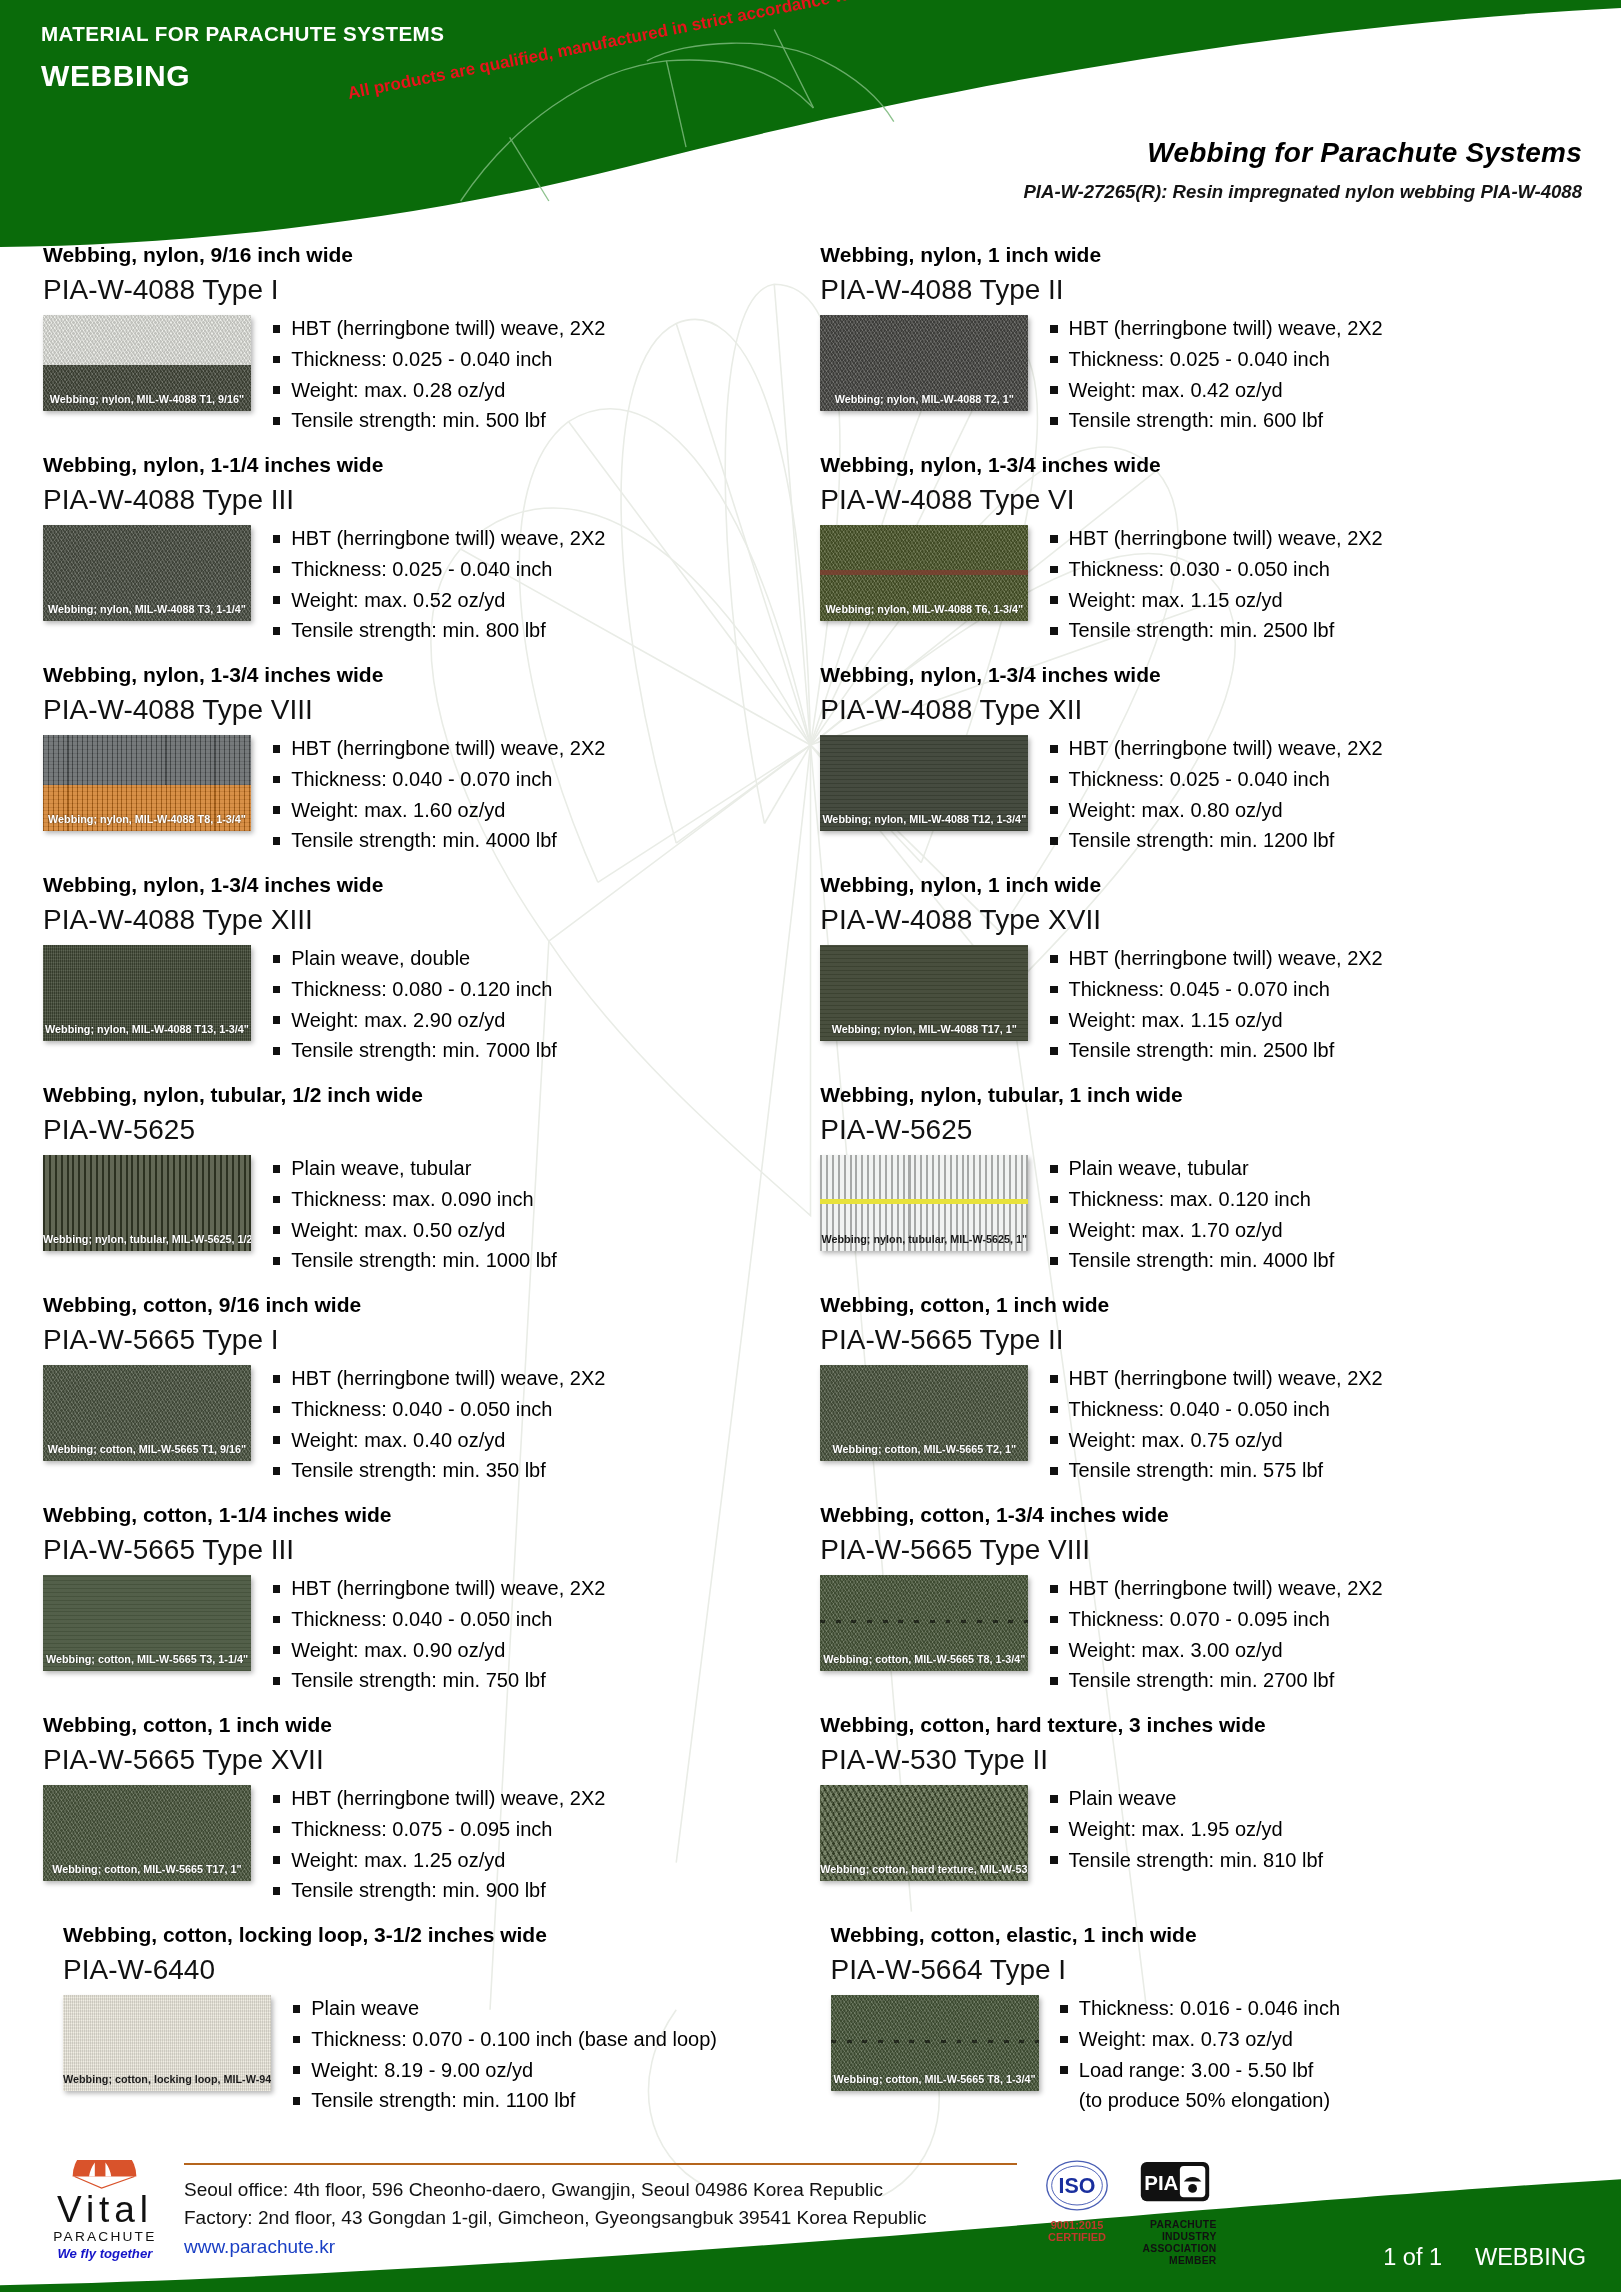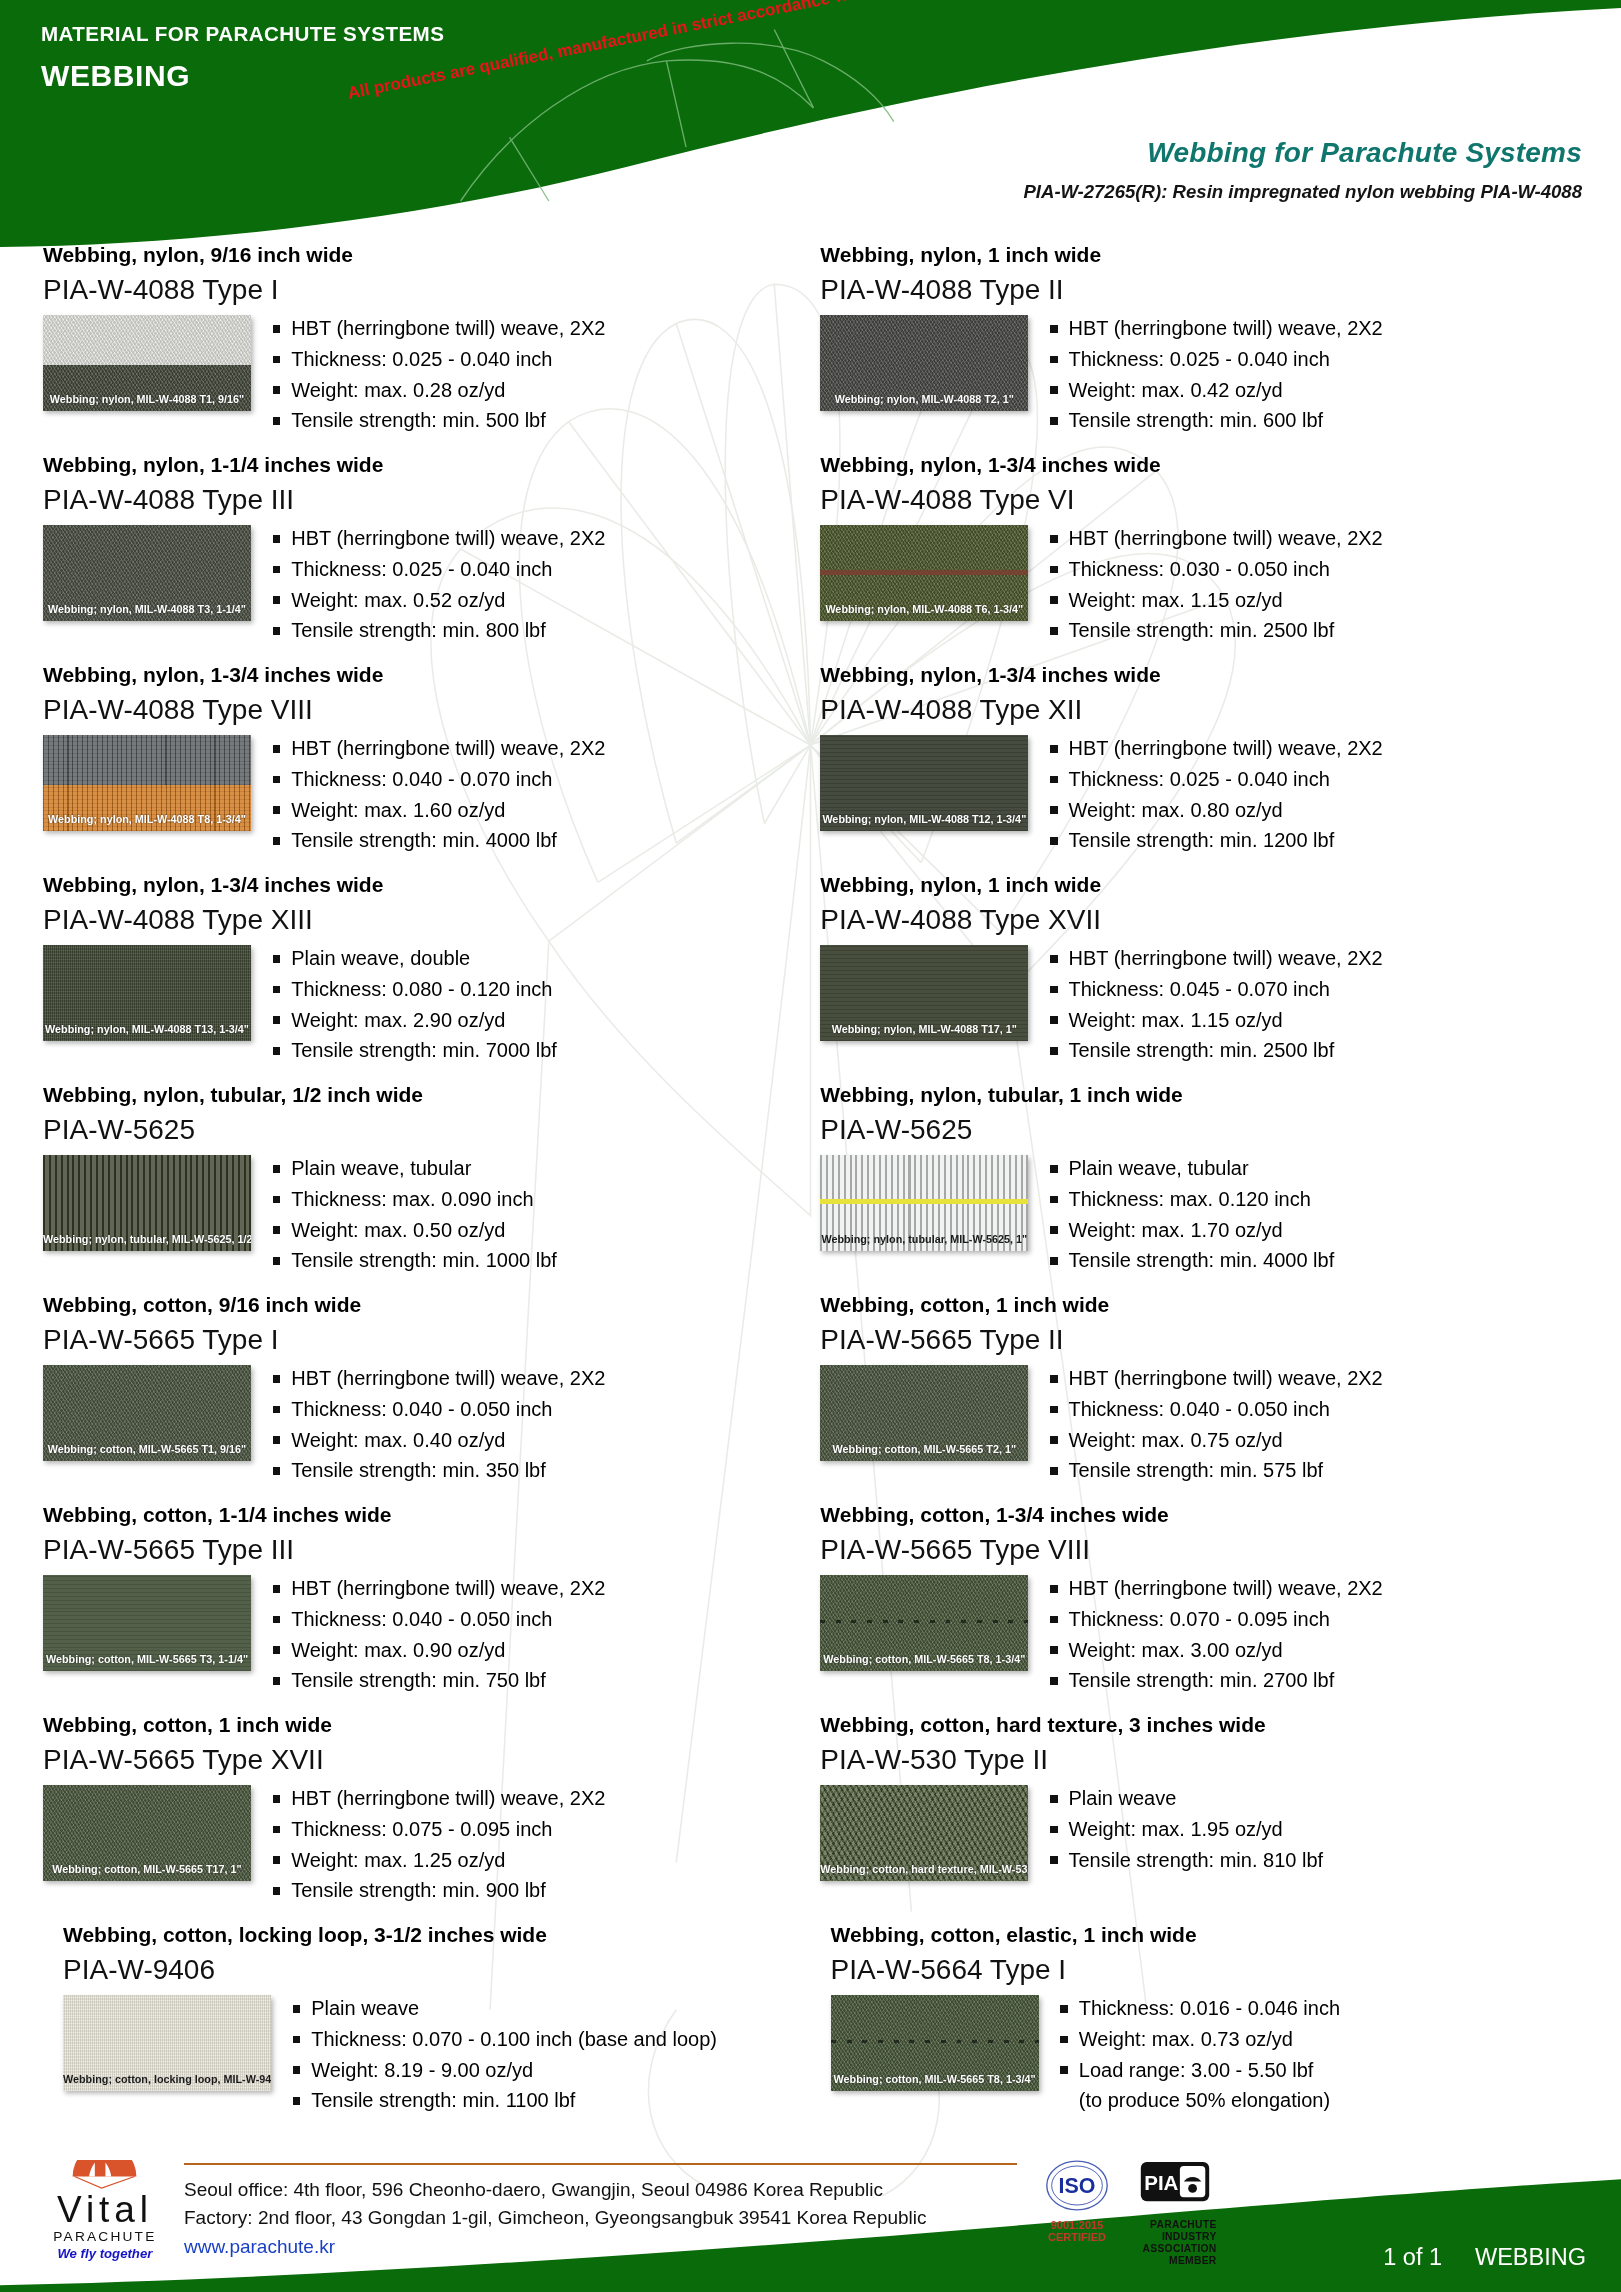--- a/index.html
+++ b/index.html
@@ -45,21 +45,21 @@
   }
   #red-banner {
     position: absolute; left: 348px; top: 84px; z-index: 4;
     transform: rotate(-11.2deg); transform-origin: left center;
     color: #e8131b; font-size: 17px; font-weight: bold;
     font-family: "Liberation Sans", sans-serif;
     white-space: nowrap;
   }
   #hdr-right-title {
     position: absolute; right: 39px; top: 137px; z-index: 4;
-    color: #0f766e; font-size: 28px; font-weight: bold;
+    color: #000000; font-size: 28px; font-weight: bold;
     font-style: italic; font-family: "Liberation Sans", sans-serif;
     white-space: nowrap; letter-spacing: 0.2px;
   }
   #hdr-right-sub {
     position: absolute; right: 39px; top: 181px; z-index: 4;
     color: #141414; font-size: 18.6px; font-weight: bold;
     font-style: italic; font-family: "Liberation Sans", sans-serif;
     white-space: nowrap;
   }
 
@@ -721,21 +721,21 @@
                 <span class="sq"></span>
                 <span class="btxt">Tensile strength: min. 810  lbf</span>
               </div>
             </div>
           </div>
         </div>
       </div>
       <div class="row" style="height: 210px; padding-left: 20px;">
         <div class="cell">
           <div class="p-title">Webbing, cotton, locking loop, 3-1/2 inches wide</div>
-          <div class="p-spec">PIA-W-9406</div>
+          <div class="p-spec">PIA-W-6440</div>
           <div class="p-body">
             <div class="swatch">
               <div class="half tex-plain" style="--c1: #edeade; top: 0px; height: 100%;"></div>
               <div class="sw-cap dark">Webbing; cotton, locking loop, MIL-W-9406, 3-1/2"</div>
             </div>
             <div class="bullets">
               <div class="bullet">
                 <span class="sq"></span>
                 <span class="btxt">Plain weave</span>
               </div>

